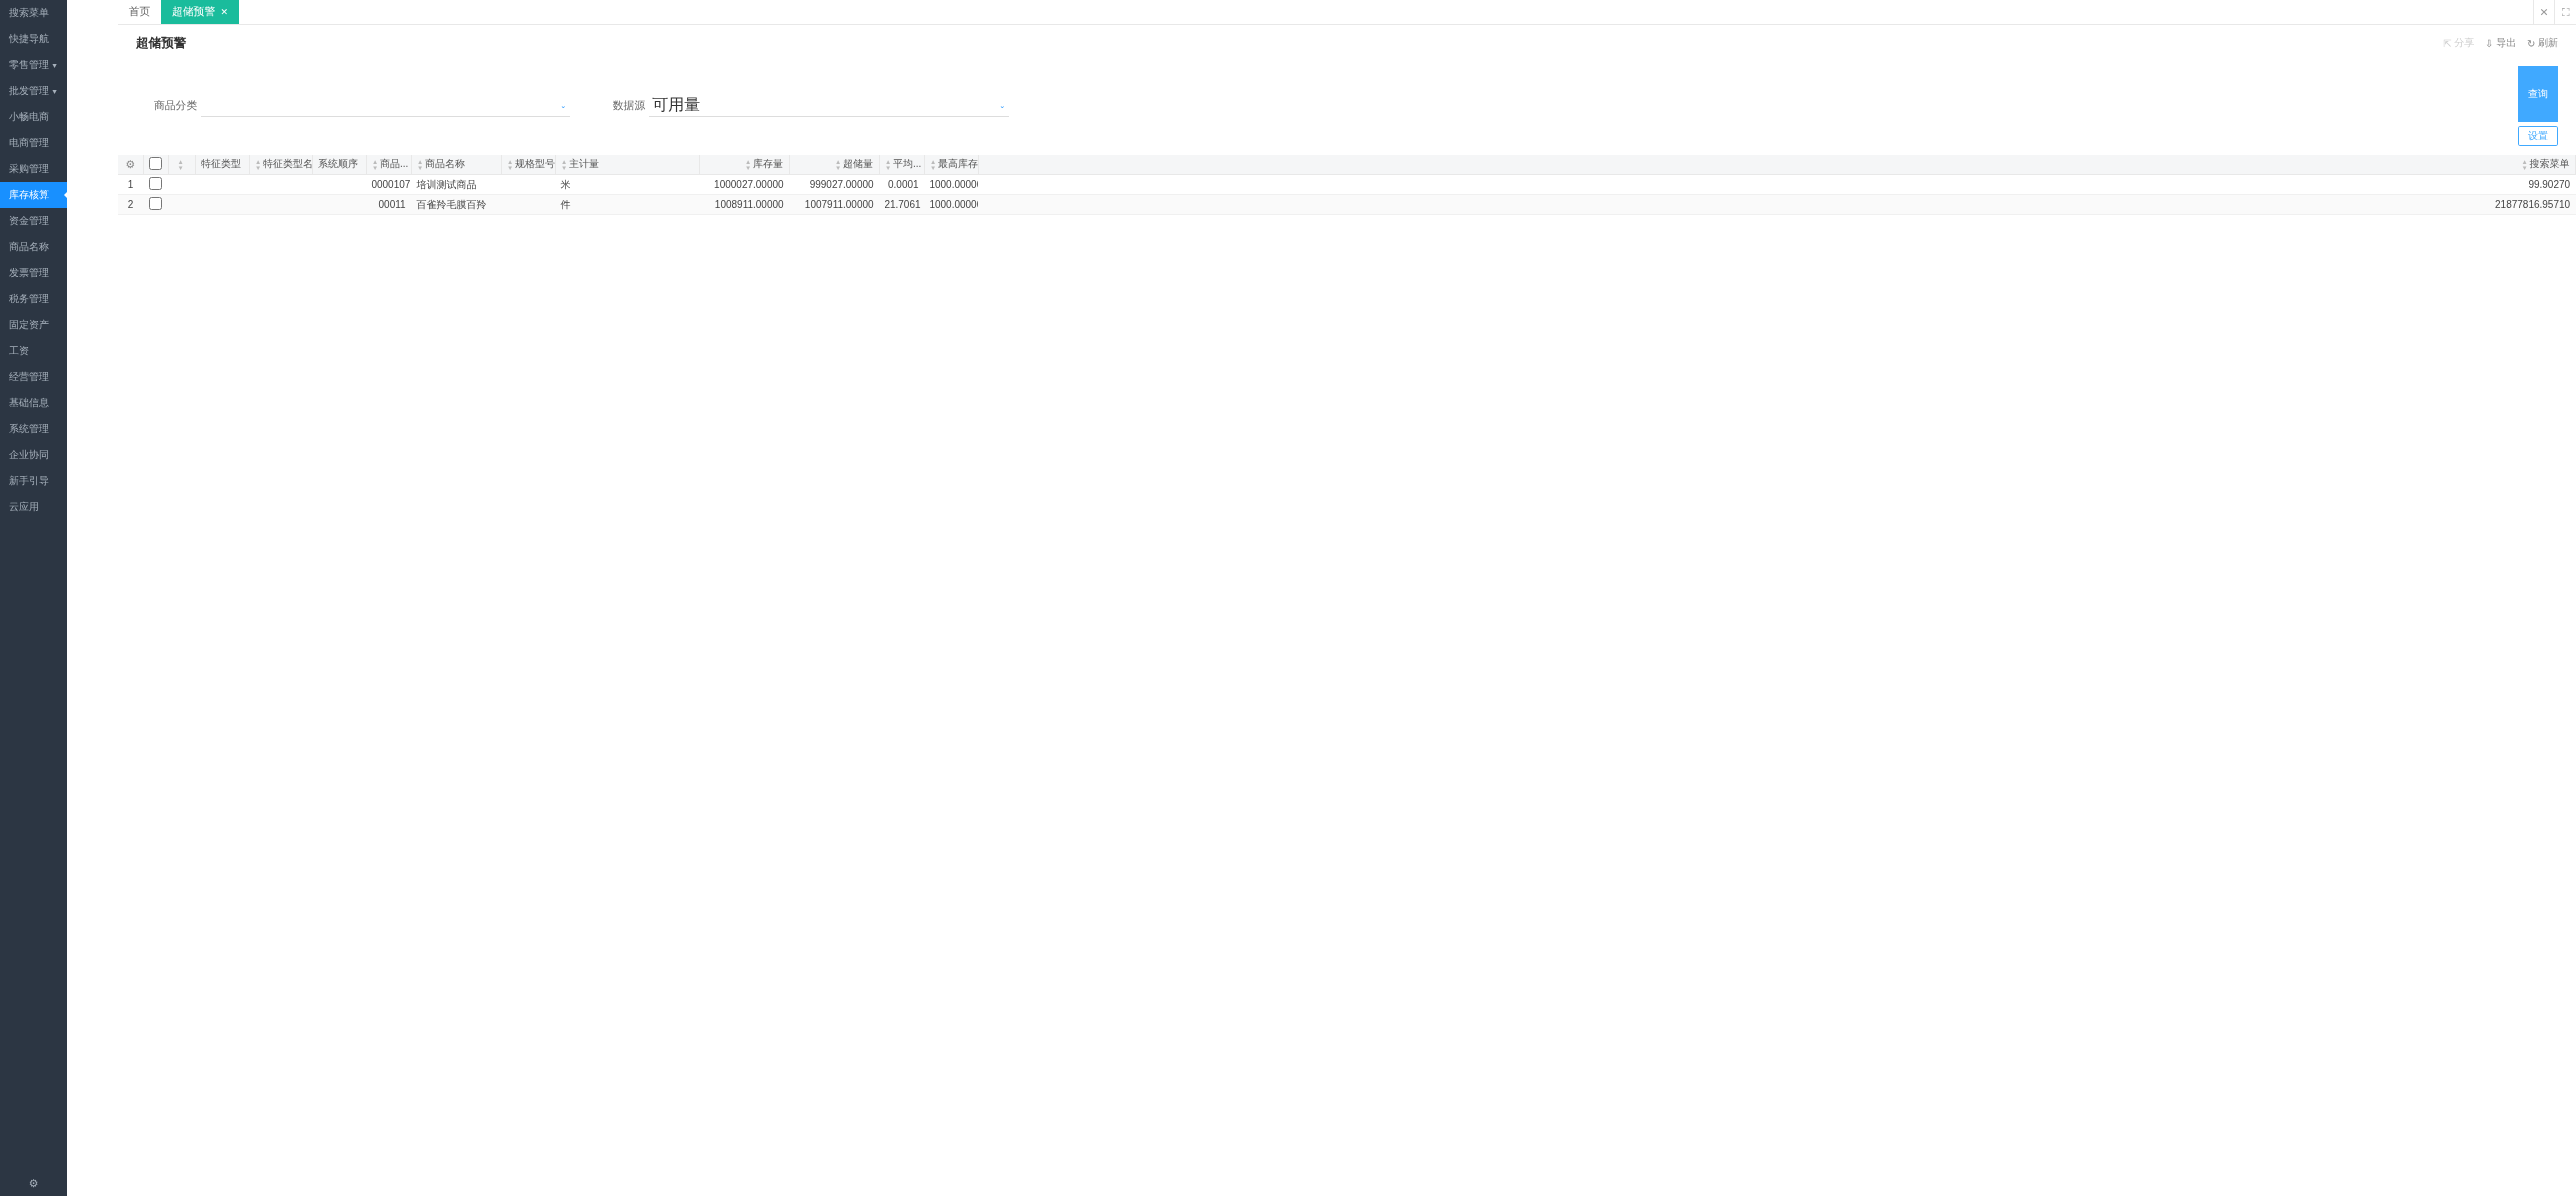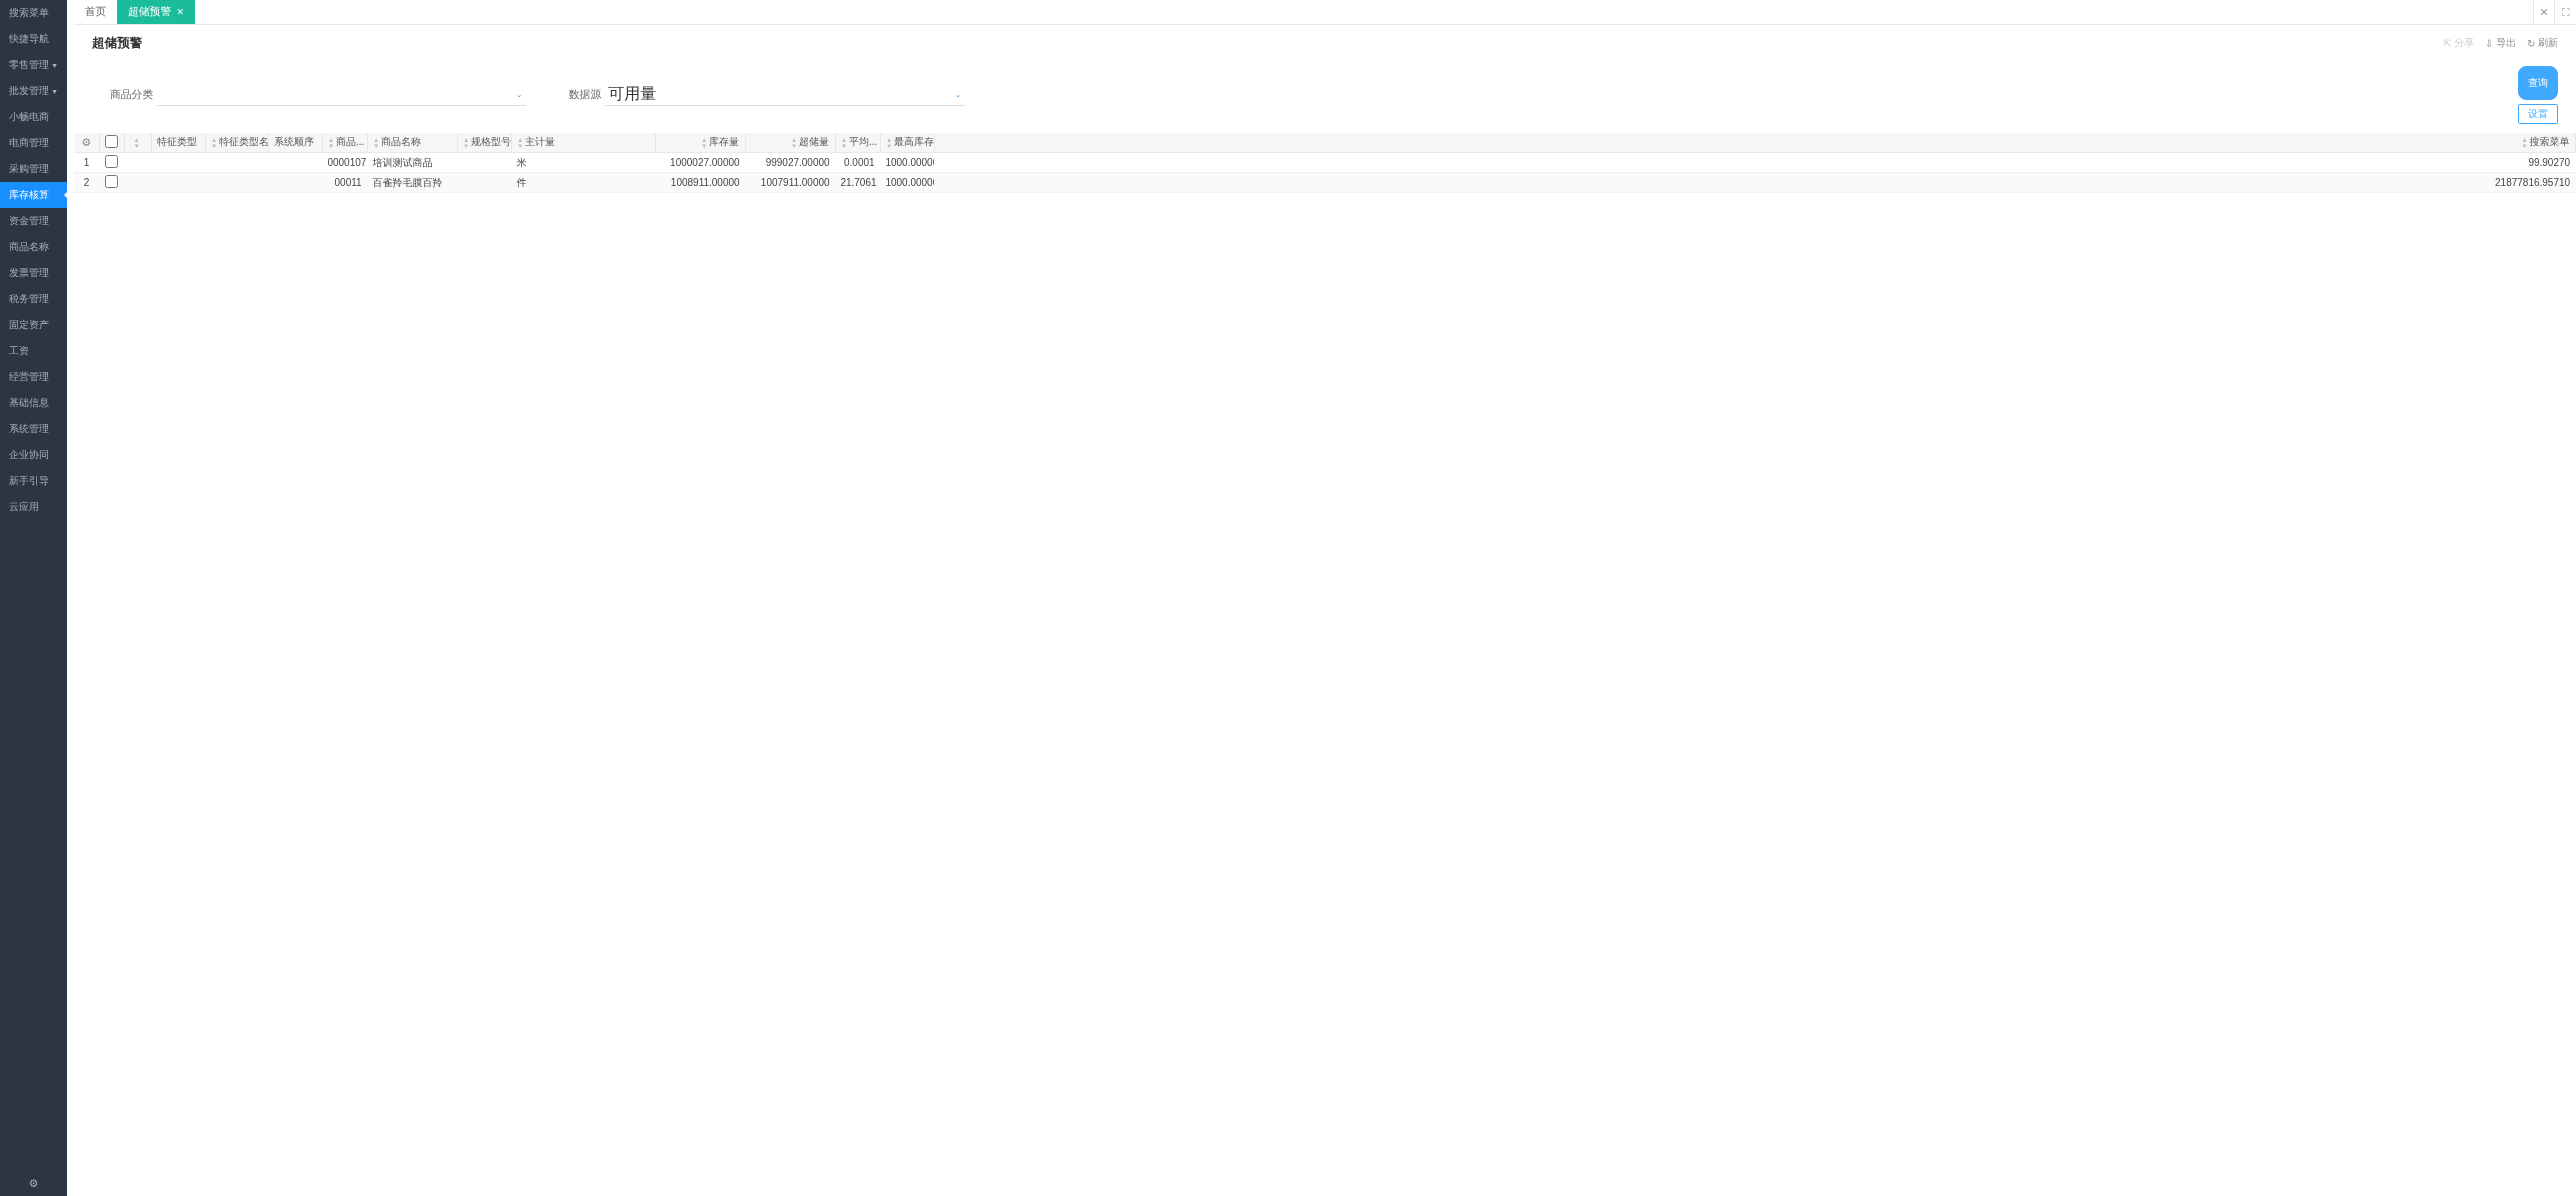--- a/index.html
+++ b/index.html
@@ -1,17 +1,17 @@
 <!DOCTYPE html>
 <html style="font-size:14.4px"><head>
   <meta charset="utf-8">
   <style>
     * { margin: 0; padding: 0; box-sizing: border-box; }
     body { font-family: "Microsoft YaHei", Arial, sans-serif; font-size: 10.8px; color: #333; background: #fff; overflow: hidden; }
-    .app { display: flex; height: 100vh; }
+    .app { display: flex; height: 100vh; gap: 44px; }
     
     
     .sidebar { width: 67px; background: #2c3643; color: #a6b0bb; display: flex; flex-direction: column; flex-shrink: 0; }
     .sidebar-item { height: 26px; display: flex; align-items: center; padding: 0 9px; cursor: pointer; font-size: 10px; position: relative; }
     .sidebar-item.active { background: #1890ff; color: #fff; }
     .sidebar-item.active::after { content: ''; position: absolute; right: 0; top: 50%; transform: translateY(-50%); border: 3.6px solid transparent; border-right-color: #fff; }
     .sidebar-caret { margin-left: auto; font-size: 7.2px; }
     .sidebar-footer { margin-top: auto; height: 25px; display: flex; align-items: center; justify-content: center; }
     
     
@@ -35,21 +35,21 @@
     
     .filter-bar { display: flex; align-items: center; padding: 5.4px 18px 9px 36px; gap: 0; }
     .filter-group { display: flex; align-items: center; gap: 3.6px; }
     .filter-label { color: #666; font-size: 10.8px; white-space: nowrap; }
     .filter-select { position: relative; width: 369px; height: 21.6px; border-bottom: 0.9px solid #ddd; display: flex; align-items: center; padding: 0 16px 0 3.6px; cursor: pointer; }
     .filter-select-small { width: 360px; }
     .filter-select-value { font-size: 16px; color: #333; }
     .filter-caret { position: absolute; right: 3.6px; color: #1890ff; font-size: 7.2px; }
     .filter-spacer { width: 43px; }
     .filter-buttons { margin-left: auto; display: flex; flex-direction: column; gap: 3.6px; }
-    .btn-primary { background: #40a9ff; color: #fff; border: 0.9px solid #40a9ff; padding: 9px 9px; border-radius: 8px; font-size: 10px; cursor: pointer; min-width: 36px; text-align: center; }
+    .btn-primary { background: #40a9ff; color: #fff; border: 0.9px solid #40a9ff; padding: 20px 9px; border-radius: 0; font-size: 10px; cursor: pointer; min-width: 36px; text-align: center; }
     .btn-outline { background: #fff; color: #40a9ff; border: 0.9px solid #40a9ff; padding: 1.8px 9px; border-radius: 1.8px; font-size: 10px; cursor: pointer; min-width: 36px; text-align: center; }
     
     
     .table-wrap { flex: 1; overflow: auto; }
     table { width: 100%; border-collapse: collapse; table-layout: fixed; }
     thead { background: #f5f6f7; }
     th { height: 20px; padding: 0 5.4px; font-weight: normal; color: #555; font-size: 10px; text-align: left; border-right: 0.9px solid #e8e8e8; border-bottom: 0.9px solid #e8e8e8; white-space: nowrap; overflow: hidden; position: relative; }
     th.num-col, td.num-col { text-align: right; }
     th.center, td.center { text-align: center; }
     td { height: 20px; padding: 0 5.4px; font-size: 10px; color: #444; border-bottom: 0.9px solid #f0f0f0; white-space: nowrap; overflow: hidden; }

